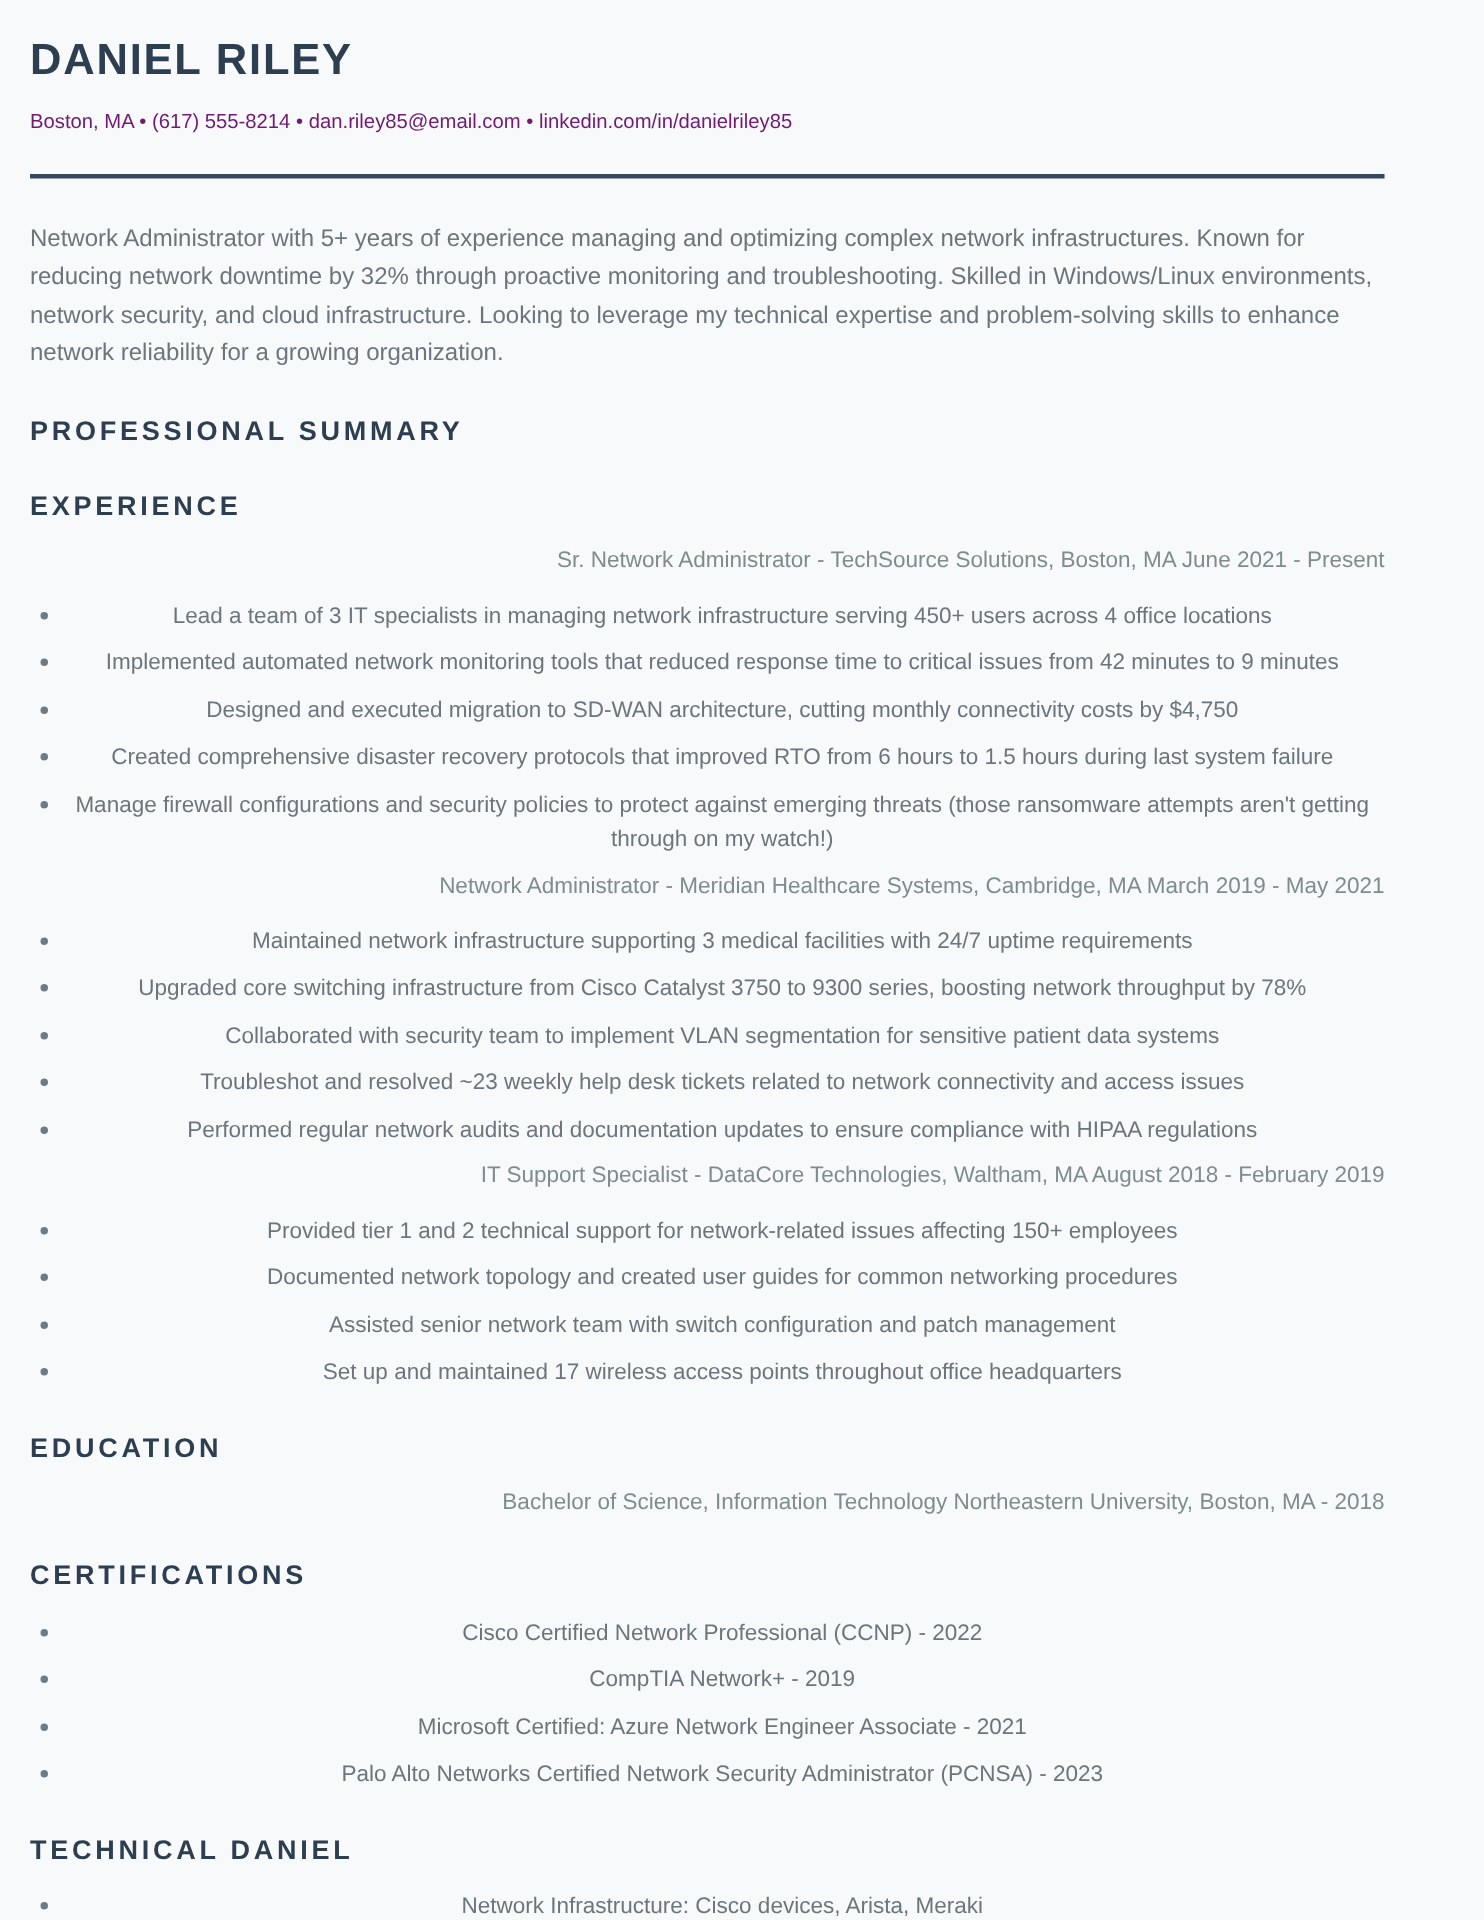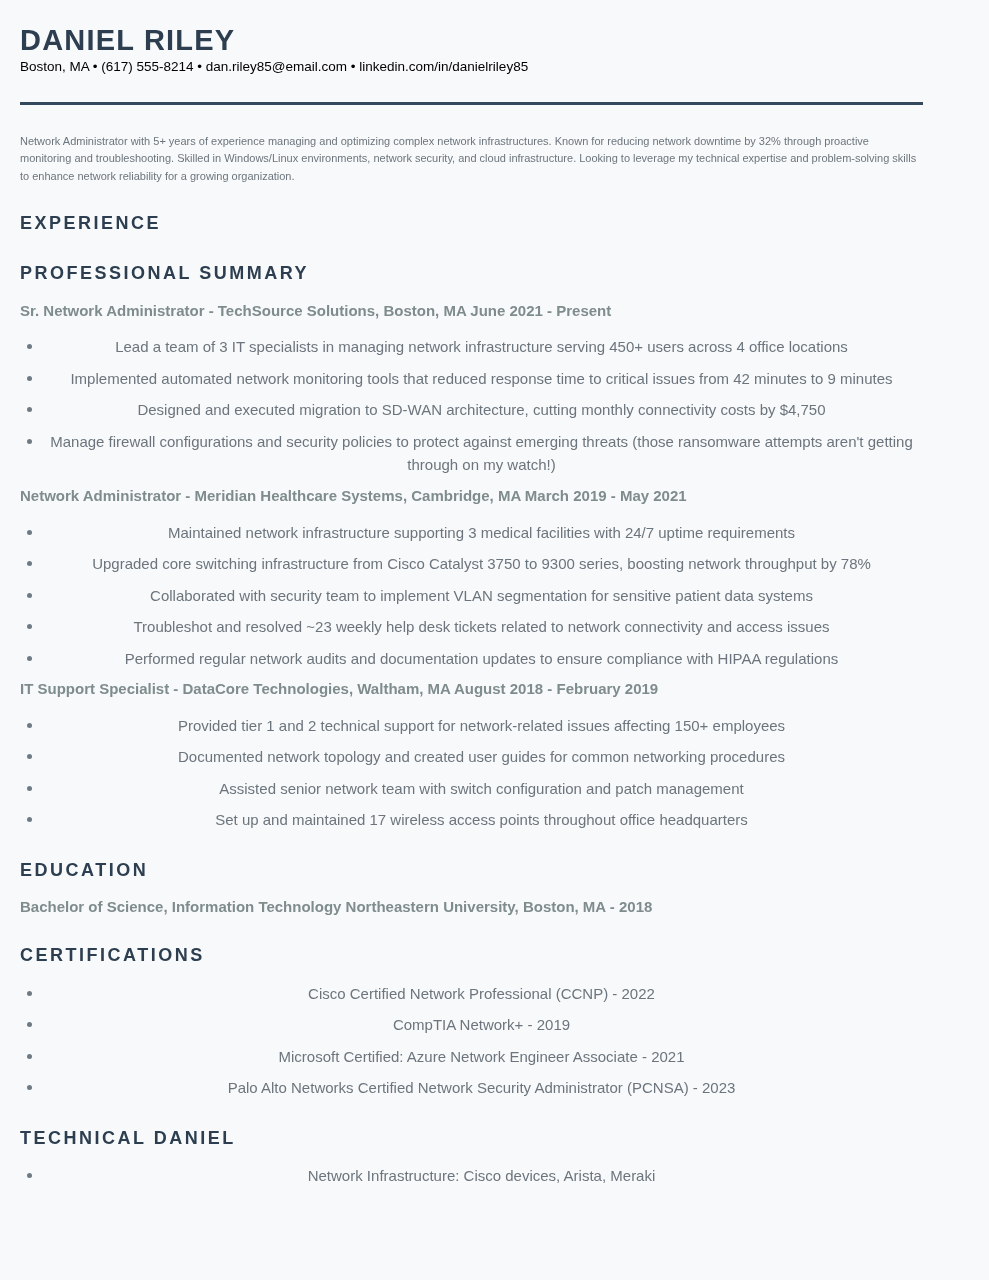--- a/index.html
+++ b/index.html
@@ -20,51 +20,52 @@
   }
   .candidate-name {
     margin: 24px 0 0 0;
     font-size: 29px;
     font-weight: bold;
     letter-spacing: 1.2px;
     color: #2c3e50;
     line-height: 1.15;
   }
   .contact-line {
-    margin-top: 2px;
+    margin-top: 16px;
     font-size: 13.5px;
-    color: #000000;
+    color: #701a75;
     line-height: 1.2;
   }
   .header-rule {
     margin-top: 26px;
     height: 3px;
     background: #34495e;
     border: none;
   }
   .summary-text {
     margin: 28px 0 0 0;
-    font-size: 11px;
+    font-size: 16px;
     line-height: 1.6;
     color: #6c757d;
   }
   .section-heading {
     margin: 28px 0 0 0;
     font-size: 18px;
     font-weight: bold;
     letter-spacing: 2.5px;
     color: #2c3e50;
     line-height: 1.2;
   }
   .job-title {
     margin: 17px 0 0 0;
     font-size: 15px;
-    font-weight: bold;
+    font-weight: normal;
     color: #7f8c8d;
     line-height: 1.25;
+    text-align: right;
   }
   .job-title.tight { margin-top: 10px; }
   ul.bullet-list {
     margin: 15px 0 0 0;
     padding: 0;
     list-style: none;
   }
   ul.bullet-list li {
     position: relative;
     padding-left: 20px;
@@ -92,32 +93,33 @@
 
   <header>
     <h1 class="candidate-name">DANIEL RILEY</h1>
     <div class="contact-line">Boston, MA • (617) 555-8214 • dan.riley85@email.com • linkedin.com/in/danielriley85</div>
   </header>
 
   <div class="header-rule"></div>
 
   <p class="summary-text">Network Administrator with 5+ years of experience managing and optimizing complex network infrastructures. Known for reducing network downtime by 32% through proactive monitoring and troubleshooting. Skilled in Windows/Linux environments, network security, and cloud infrastructure. Looking to leverage my technical expertise and problem-solving skills to enhance network reliability for a growing organization.</p>
 
+  <h2 class="section-heading">PROFESSIONAL SUMMARY</h2>
+
   <h2 class="section-heading">EXPERIENCE</h2>
-
-  <h2 class="section-heading">PROFESSIONAL SUMMARY</h2>
 
   <section>
 
     <div>
       <h3 class="job-title">Sr. Network Administrator - TechSource Solutions, Boston, MA June 2021 - Present</h3>
       <ul class="bullet-list">
           <li>Lead a team of 3 IT specialists in managing network infrastructure serving 450+ users across 4 office locations</li>
           <li>Implemented automated network monitoring tools that reduced response time to critical issues from 42 minutes to 9 minutes</li>
           <li>Designed and executed migration to SD-WAN architecture, cutting monthly connectivity costs by $4,750</li>
+          <li>Created comprehensive disaster recovery protocols that improved RTO from 6 hours to 1.5 hours during last system failure</li>
           <li>Manage firewall configurations and security policies to protect against emerging threats (those ransomware attempts aren't getting through on my watch!)</li>
         </ul>
     </div>
 
     <div>
       <h3 class="job-title tight">Network Administrator - Meridian Healthcare Systems, Cambridge, MA March 2019 - May 2021</h3>
       <ul class="bullet-list">
           <li>Maintained network infrastructure supporting 3 medical facilities with 24/7 uptime requirements</li>
           <li>Upgraded core switching infrastructure from Cisco Catalyst 3750 to 9300 series, boosting network throughput by 78%</li>
           <li>Collaborated with security team to implement VLAN segmentation for sensitive patient data systems</li>

